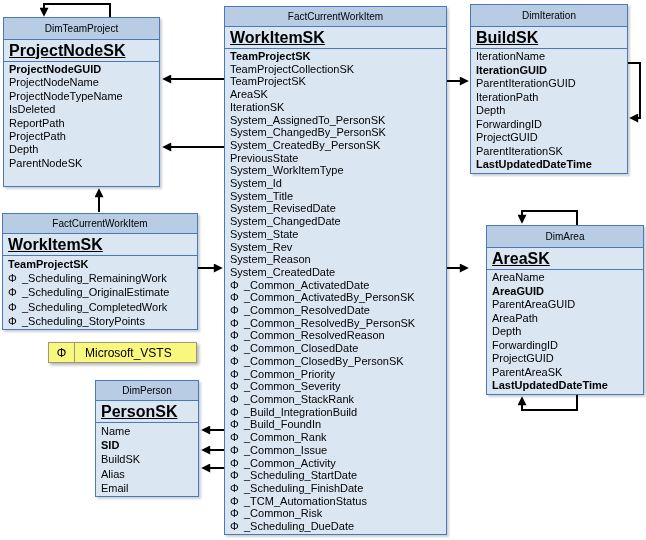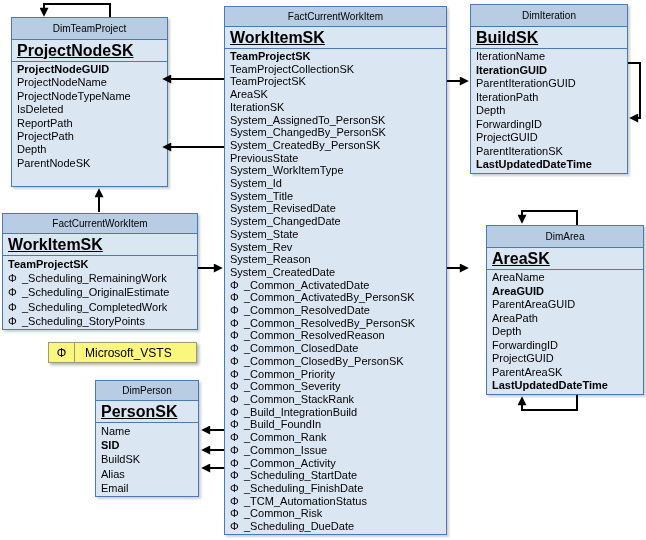--- a/index.html
+++ b/index.html
@@ -43,21 +43,21 @@
     box-shadow:2px 2px 3px rgba(0,0,0,.3);font-size:12px;
   }
   .legend-phi{flex:0 0 25px;display:flex;align-items:center;justify-content:center;border-right:1px solid #9a9a7a;}
   .legend-label{flex:1;display:flex;align-items:center;padding-left:10px;}
 </style>
 </head>
 <body>
 
 <div id="canvas">
 
-  <div class="tbl rows-134" style="left:11px;top:17px;width:157px;height:170px;">
+  <div class="tbl rows-134" style="left:3px;top:17px;width:157px;height:170px;">
     <div class="tbl-header hdr-21">DimTeamProject</div>
     <div class="tbl-pk pk-21">ProjectNodeSK</div>
     <div class="tbl-body">
         <div class="row bold"><span>ProjectNodeGUID</span></div>
         <div class="row"><span>ProjectNodeName</span></div>
         <div class="row"><span>ProjectNodeTypeName</span></div>
         <div class="row"><span>IsDeleted</span></div>
         <div class="row"><span>ReportPath</span></div>
         <div class="row"><span>ProjectPath</span></div>
         <div class="row"><span>Depth</span></div>

